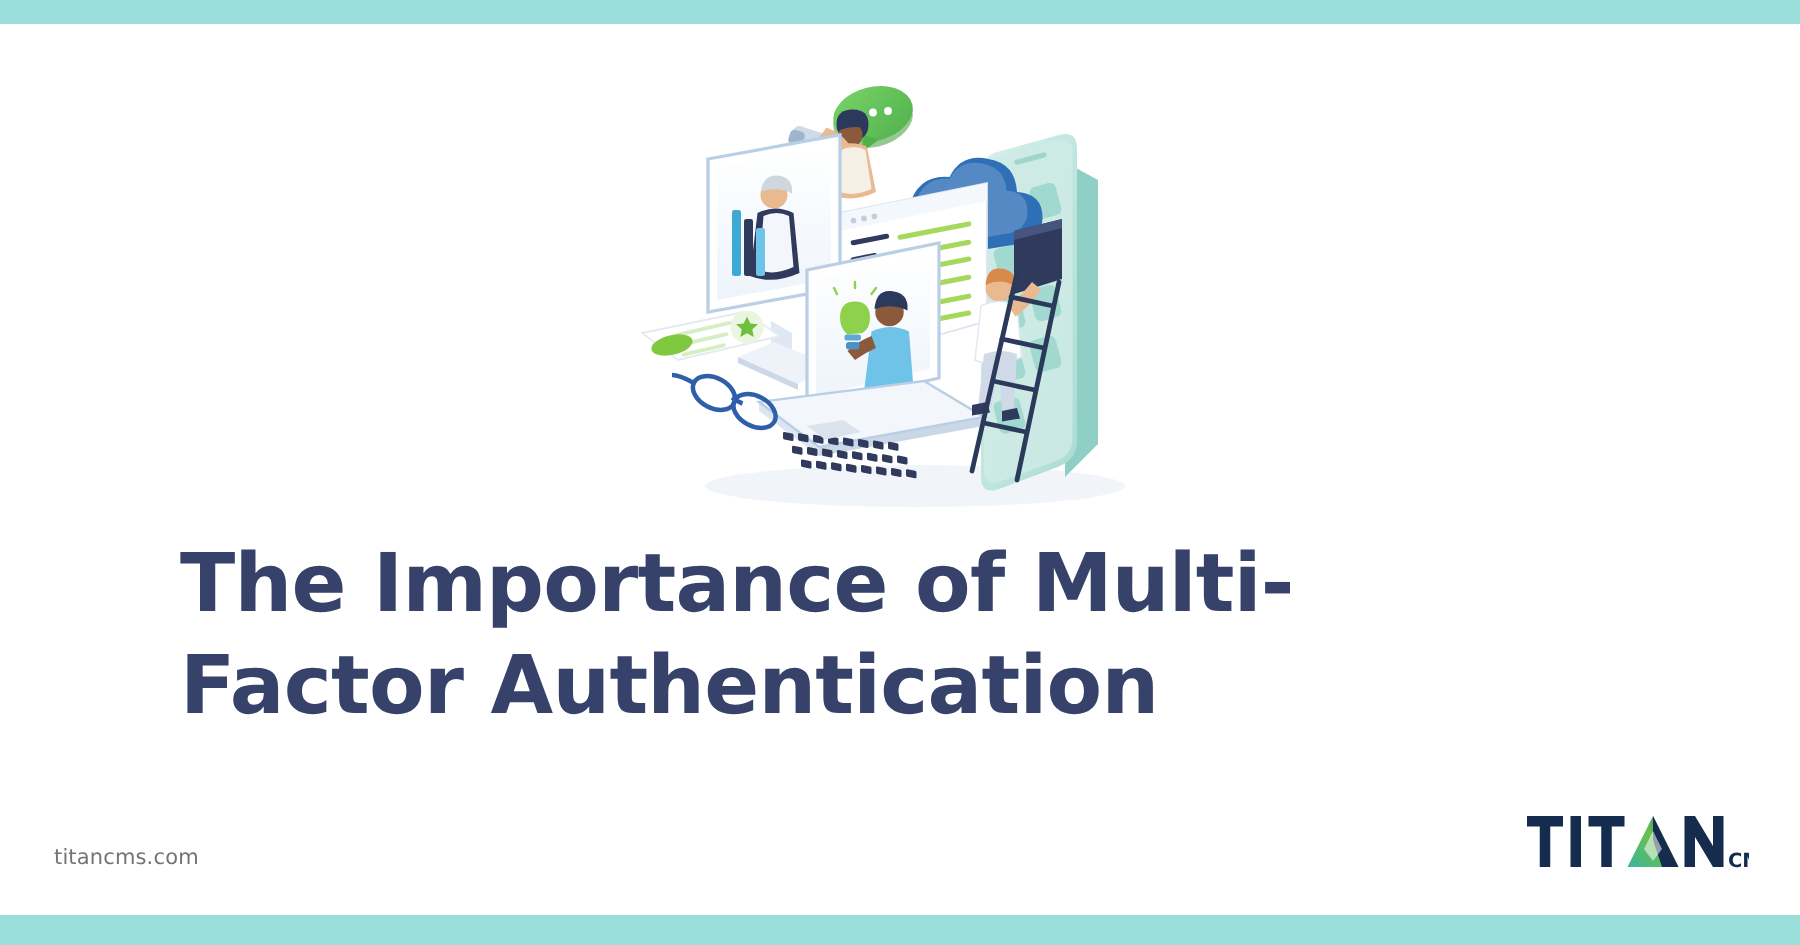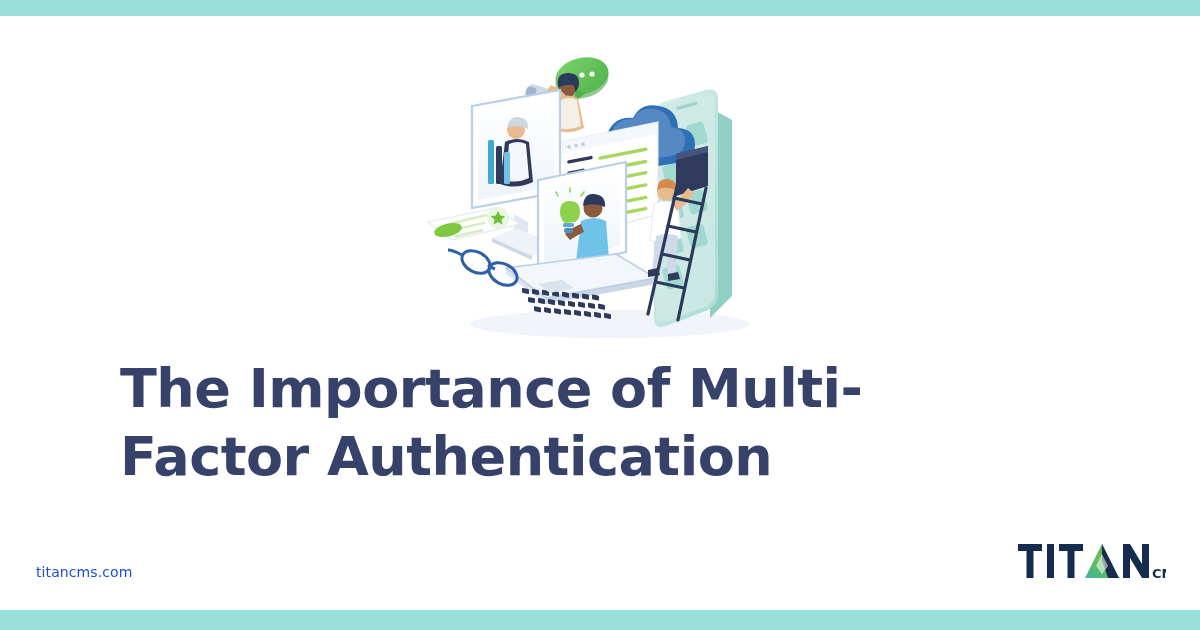--- a/index.html
+++ b/index.html
@@ -296,21 +296,21 @@
         <line x1="258" y1="180" x2="286" y2="186"></line>
         <line x1="264" y1="152" x2="292" y2="158"></line>
       </g>
     </svg>
   </div>
 
   <div class="title-wrap">
     <h1 class="title" style="color: rgb(54, 66, 106);">The Importance of Multi-Factor Authentication</h1>
   </div>
 
-  <div class="footer-url" style="color: #1d4ed8;">titancms.com</div>
+  <div class="footer-url" style="color: #737373;">titancms.com</div>
 
   <div class="logo">
     <svg width="150" height="46" viewBox="0 0 150 46" xmlns="http://www.w3.org/2000/svg" aria-hidden="true">
       <defs>
         <linearGradient id="mtnA" x1="0" y1="1" x2="1" y2="0">
           <stop offset="0" stop-color="#3bb5a0"></stop>
           <stop offset="0.55" stop-color="#6cbf4a"></stop>
           <stop offset="1" stop-color="#2f6fb8"></stop>
         </linearGradient>
       </defs>

